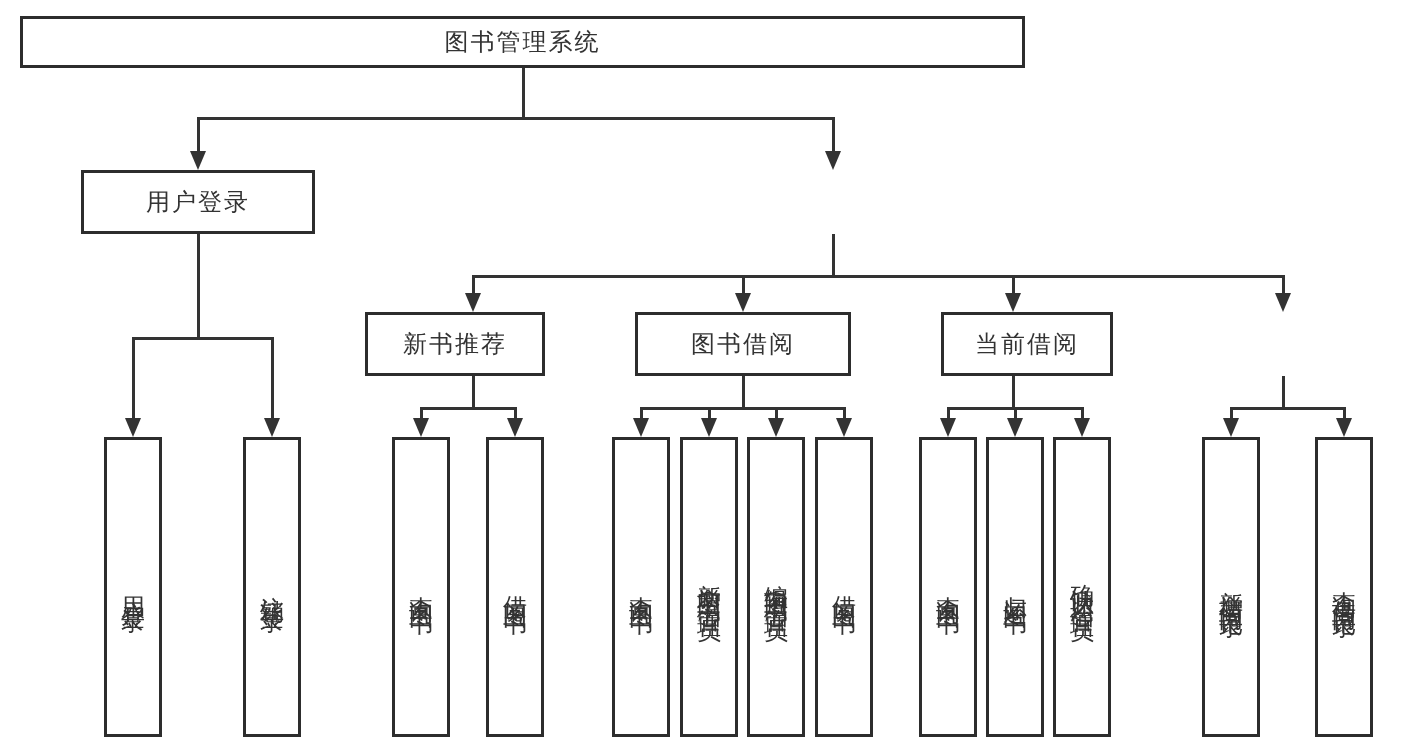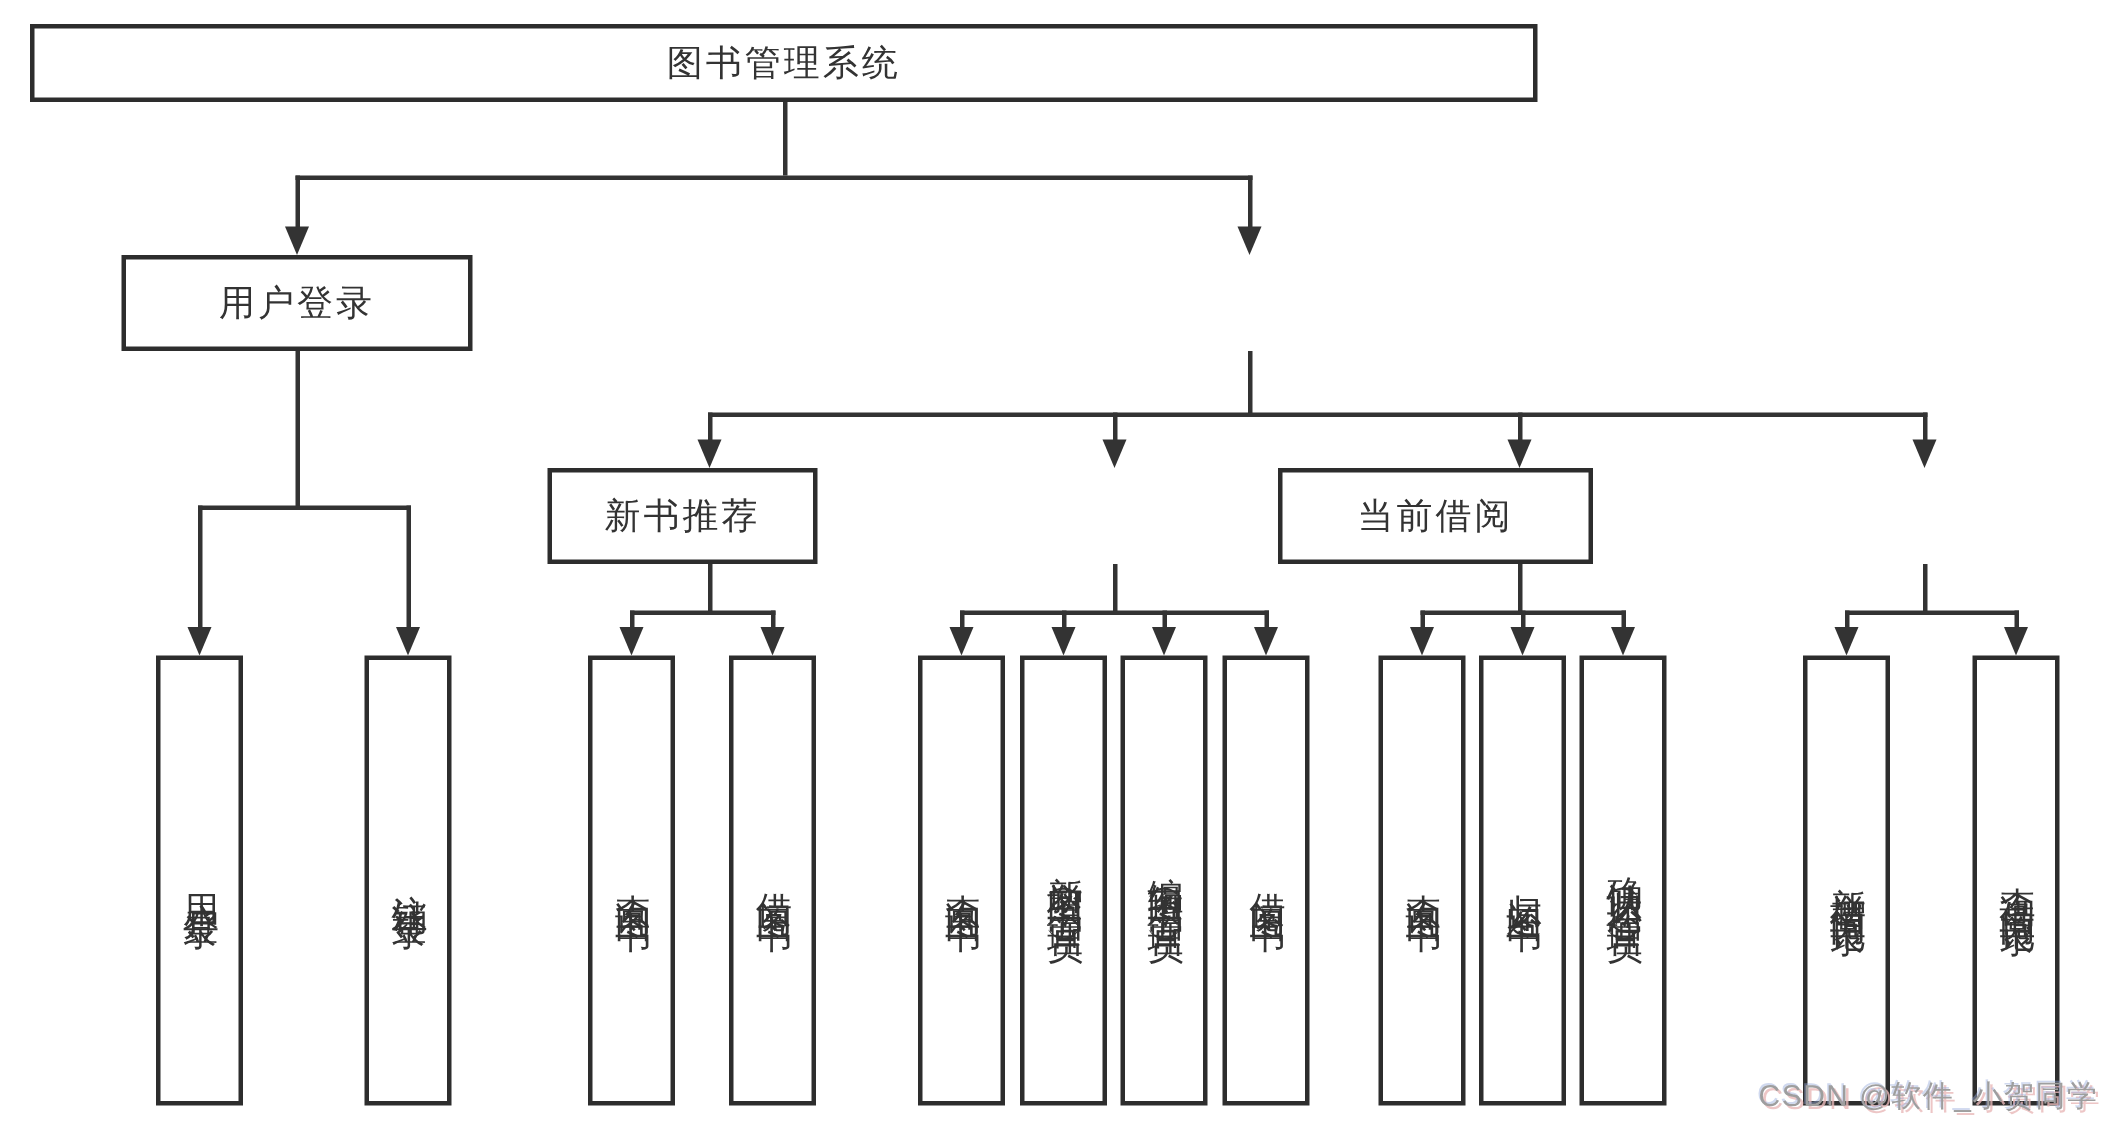--- a/index.html
+++ b/index.html
@@ -27,21 +27,24 @@
     <span>图书管理系统</span>
   </div>
 
   <div class="box hbox" style="left:81px;top:170px;width:234px;height:64px">
     <span>用户登录</span>
   </div>
 
   <div class="box hbox" style="left:365px;top:312px;width:180px;height:64px">
     <span>新书推荐</span>
   </div>
-  <div class="box hbox" style="left:852px;top:312px;width:210px;height:64px">
+  <div class="box hbox" style="left:635px;top:312px;width:216px;height:64px">
+    <span>图书借阅</span>
+  </div>
+  <div class="box hbox" style="left:941px;top:312px;width:172px;height:64px">
     <span>当前借阅</span>
   </div>
 
   <div class="box vbox" style="left:104px;top:437px;width:58px;height:300px">
     <span class="vtext">用户登录</span>
   </div>
   <div class="box vbox" style="left:243px;top:437px;width:58px;height:300px">
     <span class="vtext">注销登录</span>
   </div>
 
@@ -134,14 +137,13 @@
   <div class="ah" style="left:1007px;top:418px"></div>
   <div class="ah" style="left:1074px;top:418px"></div>
 
   <div class="vl" style="left:1281.5px;top:376px;height:34px"></div>
   <div class="hl" style="left:1229.5px;top:407px;width:116px"></div>
   <div class="vl" style="left:1229.5px;top:407px;height:13px"></div>
   <div class="vl" style="left:1342.5px;top:407px;height:13px"></div>
   <div class="ah" style="left:1223px;top:418px"></div>
   <div class="ah" style="left:1336px;top:418px"></div>
 
-  <div class="watermark">CSDN @软件_小贺同学</div>
 </div>
 
 </body></html>

